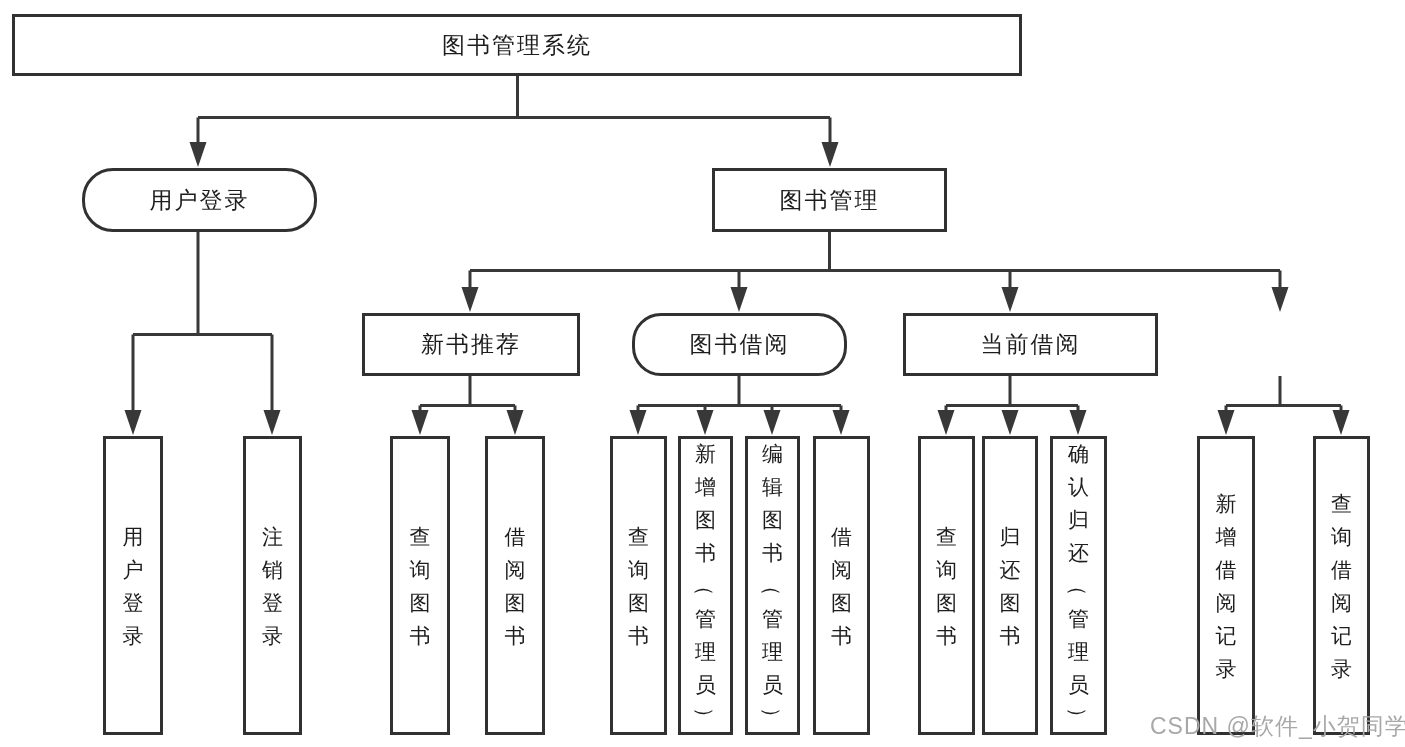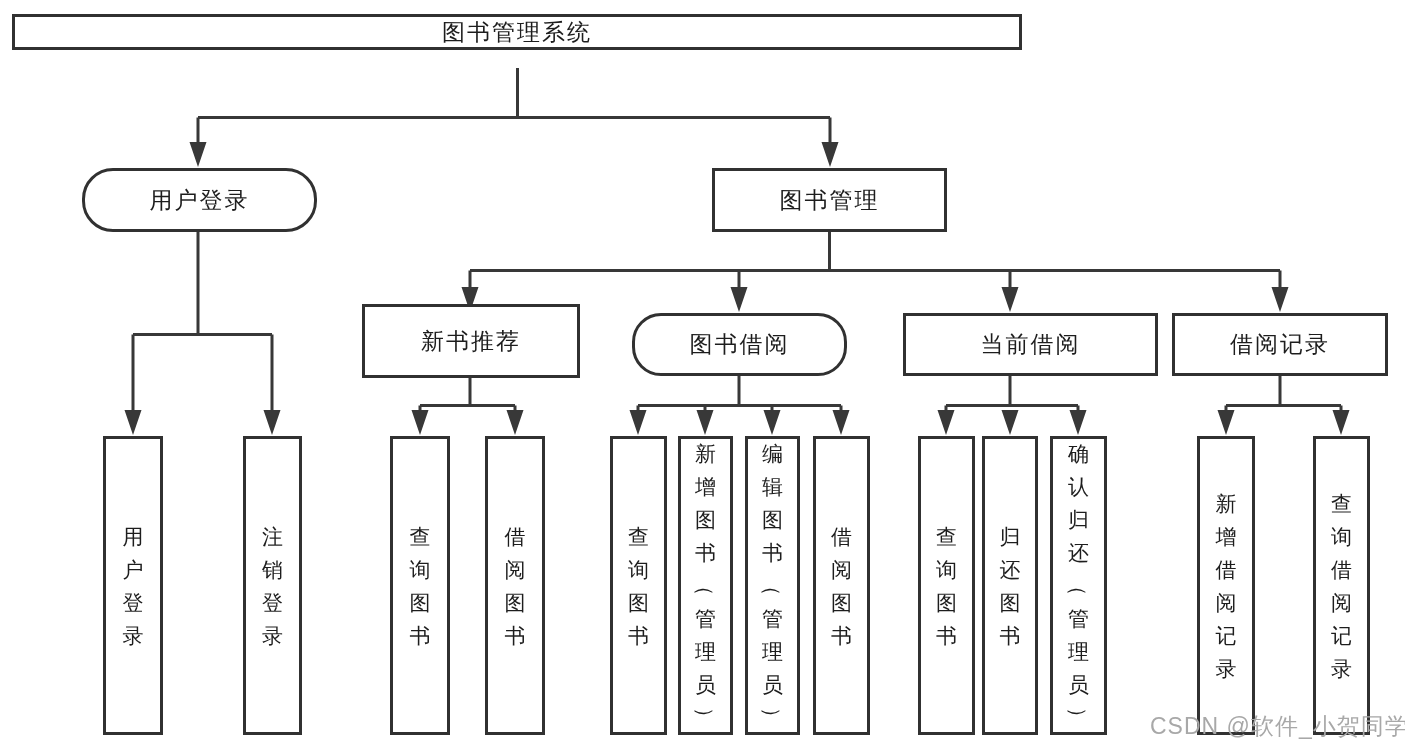--- a/index.html
+++ b/index.html
@@ -76,29 +76,28 @@
              M696.5,410 L713.5,410 L705,435 Z
              M763.5,410 L780.5,410 L772,435 Z
              M832.5,410 L849.5,410 L841,435 Z
              M937.5,410 L954.5,410 L946,435 Z
              M1001.5,410 L1018.5,410 L1010,435 Z
              M1069.5,410 L1086.5,410 L1078,435 Z
              M1217.5,410 L1234.5,410 L1226,435 Z
              M1332.5,410 L1349.5,410 L1341,435 Z"></path>
   </svg>
 
-  <div class="hbox" style="left:12px;top:14px;width:1010px;height:36px;">图书管理系统</div>
+  <div class="hbox" style="left:12px;top:14px;width:1010px;height:62px;">图书管理系统</div>
 
   <div class="hbox" style="left:82px;top:168px;width:235px;height:64px;border-radius:31px;">用户登录</div>
   <div class="hbox" style="left:712px;top:168px;width:235px;height:64px;">图书管理</div>
 
-  <div class="hbox" style="left:362px;top:304px;width:218px;height:74px;">新书推荐</div>
+  <div class="hbox" style="left:362px;top:313px;width:218px;height:63px;">新书推荐</div>
   <div class="hbox" style="left:632px;top:313px;width:215px;height:63px;border-radius:29px;">图书借阅</div>
   <div class="hbox" style="left:903px;top:313px;width:255px;height:63px;">当前借阅</div>
-  <div class="hbox" style="left:1172px;top:313px;width:216px;height:63px;">借阅记录</div>
 
   <div class="vbox" style="left:103px;top:436px;width:60px;height:299px;">
       <span class="vchar">用</span>
       <span class="vchar">户</span>
       <span class="vchar">登</span>
       <span class="vchar">录</span>
     </div>
   <div class="vbox" style="left:243px;top:436px;width:59px;height:299px;">
       <span class="vchar">注</span>
       <span class="vchar">销</span>

